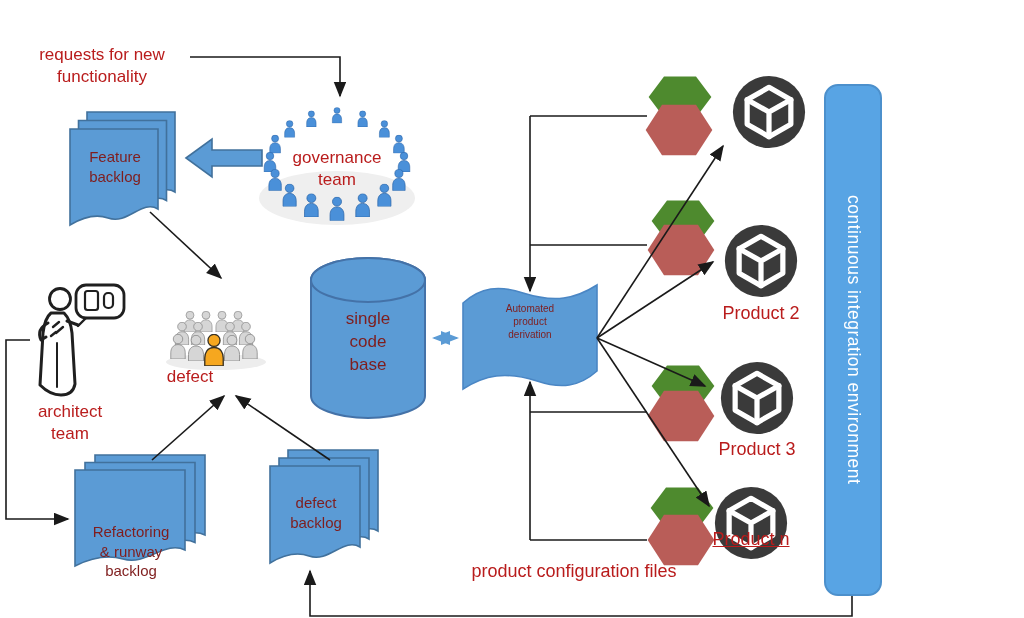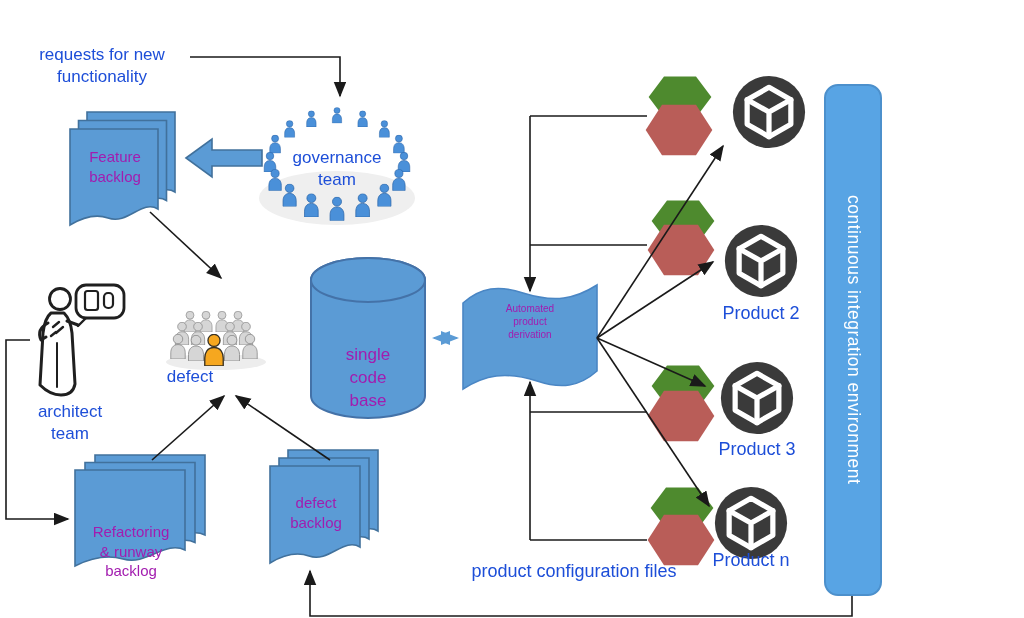--- a/index.html
+++ b/index.html
@@ -1,21 +1,21 @@
 <!DOCTYPE html>
 <html><head>
 <meta charset="utf-8">
 <style>
   html,body{margin:0;padding:0;background:#fff;}
   #stage{position:relative;width:1024px;height:618px;background:#fff;overflow:hidden;
          font-family:"Liberation Sans",sans-serif;}
   #art{position:absolute;left:0;top:0;z-index:1;}
-  .lbl{position:absolute;z-index:3;color:#1d4ed8;text-align:center;
+  .lbl{position:absolute;z-index:3;color:#b91c1c;text-align:center;
        white-space:pre-line;line-height:1.3;font-size:17px;}
-  .wlbl{color:#a21caf;}
+  .wlbl{color:#7f1d1d;}
   .s15{font-size:15px;}
   .s155{font-size:10px;}
   .s18{font-size:18px;}
   #ci-box{position:absolute;z-index:2;left:824px;top:84px;width:54px;height:508px;
           background:#58a4e4;border:2px solid #4c90cc;border-radius:14px;
           display:flex;align-items:center;justify-content:center;}
   #ci-box span{writing-mode:vertical-rl;color:#fff;font-size:17.5px;letter-spacing:.5px;
           white-space:nowrap;}
 </style>
 </head>
@@ -191,34 +191,34 @@
 backlog</div>
 
 <div class="lbl" style="left:272px;top:147px;width:130px;">governance
 team</div>
 
 <div class="lbl" style="left:150px;top:366px;width:80px;">defect</div>
 
 <div class="lbl" style="left:12px;top:401px;width:116px;text-align:center;">architect
 team</div>
 
-<div class="lbl wlbl" style="left:312px;top:308px;width:112px;line-height:1.35;margin-top:36px;">single
+<div class="lbl wlbl" style="left:312px;top:308px;width:112px;line-height:1.35;">single
 code
 base</div>
 
 <div class="lbl wlbl s155" style="left:466px;top:302px;width:128px;">Automated
 product
 derivation</div>
 
 <div class="lbl wlbl s15" style="left:80px;top:487px;width:102px;margin-top:35px;">Refactoring
 &amp; runway
 backlog</div>
 
 <div class="lbl wlbl s15" style="left:276px;top:493px;width:80px;text-align:center;">defect
 backlog</div>
 
 <div class="lbl s18" style="left:448px;top:560px;width:252px;">product configuration files</div>
 
 <div class="lbl s18" style="left:706px;top:302px;width:110px;">Product 2</div>
 <div class="lbl s18" style="left:702px;top:438px;width:110px;">Product 3</div>
-<div class="lbl s18" style="left:696px;top:549px;width:110px;">Product n</div>
+<div class="lbl s18" style="left:696px;top:528px;width:110px;text-decoration:underline;">Product n</div>
 
 </div>
 
 </body></html>

